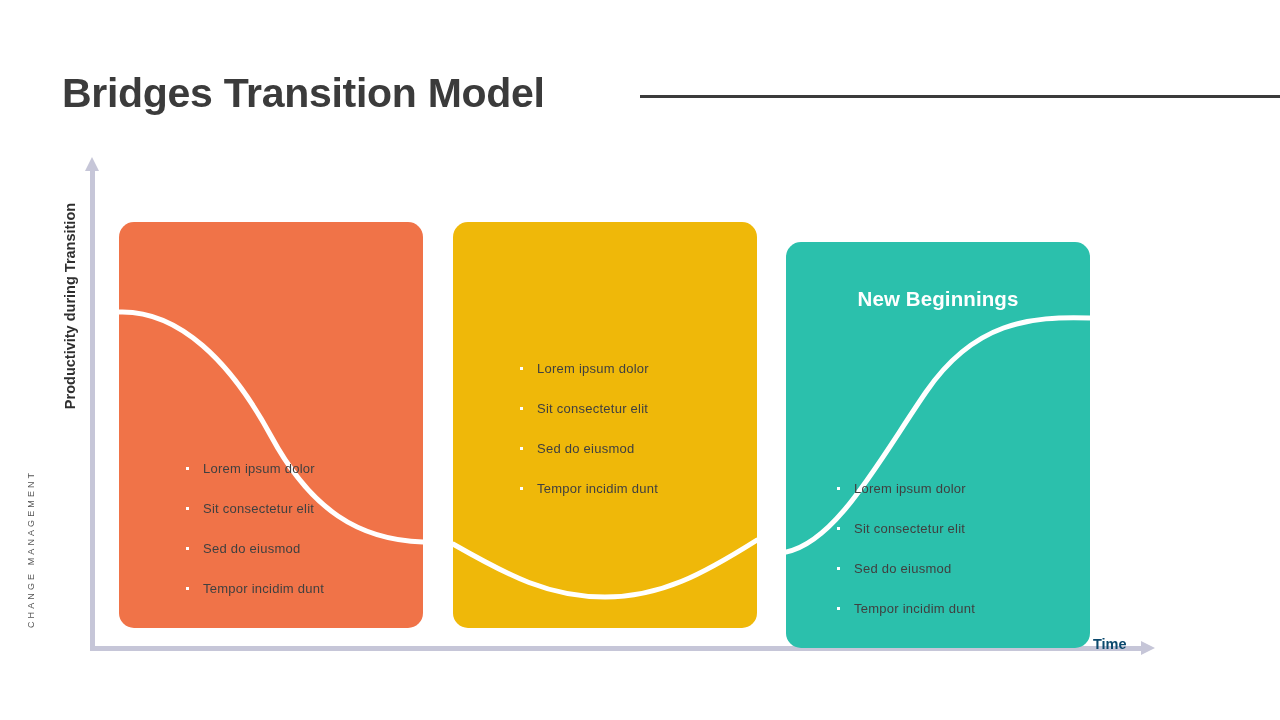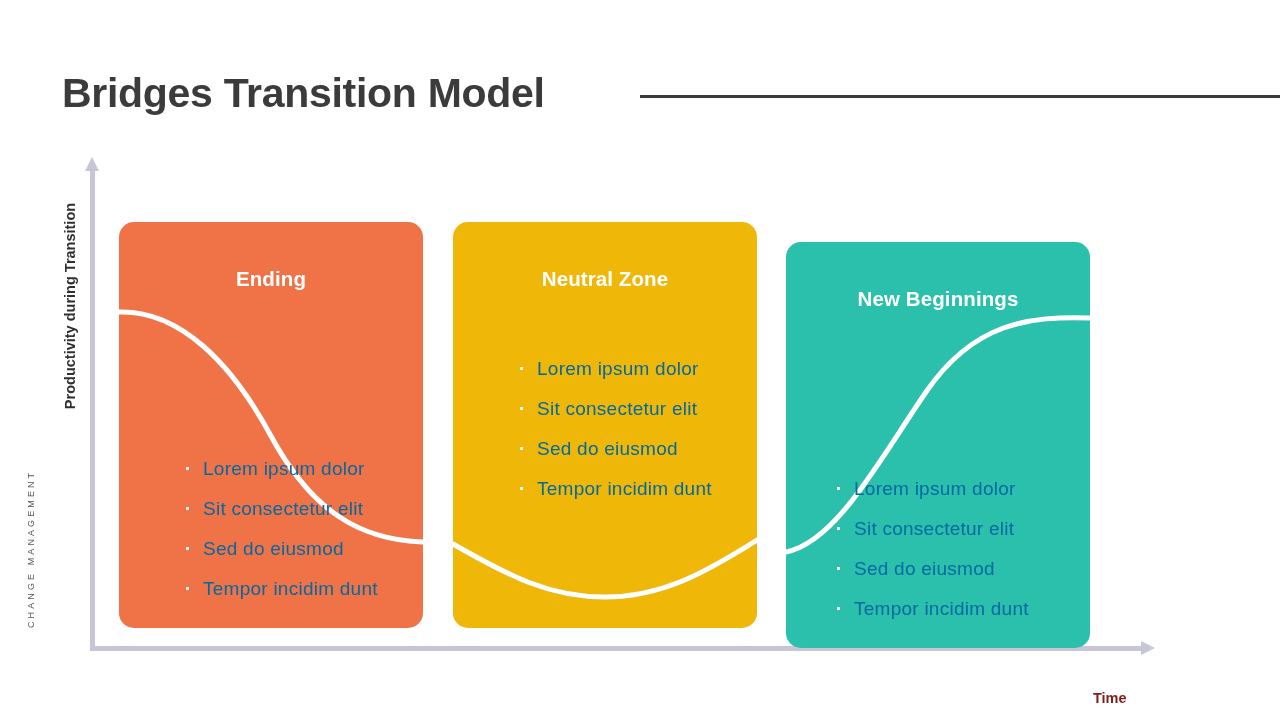--- a/index.html
+++ b/index.html
@@ -115,24 +115,24 @@
     transform-origin: 50% 50%;
     text-align: center;
     font-size: 14.5px;
     font-weight: bold;
     color: #2f2f2f;
     white-space: nowrap;
   }
   .axis-x-label {
     position: absolute;
     left: 1093px;
-    top: 690px;
+    top: 636px;
     font-size: 14.5px;
     font-weight: bold;
-    color: #7f1d1d;
+    color: #0c4a6e;
     white-space: nowrap;
   }
 
   
   .cards {
     position: absolute;
     left: 0;
     top: 0;
     width: 1280px;
     height: 720px;
@@ -179,23 +179,23 @@
     list-style: none;
   }
   .bullets-low { top: 239px; }
   .bullets-mid { top: 139px; }
 
   .bullet-item {
     display: block;
     position: relative;
     height: 40px;
     padding-left: 84px;
-    font-size: 19px;
+    font-size: 13px;
     line-height: 16px;
-    color: #0369a1;
+    color: #404040;
     letter-spacing: 0.25px;
     white-space: nowrap;
   }
   .card-1 .bullet-item { padding-left: 84px; }
   .card-2 .bullet-item { padding-left: 68px; }
   .bullet-dot {
     position: absolute;
     left: 67px;
     top: 6px;
     width: 3px;
@@ -224,21 +224,20 @@
   <div class="axis-y-label">Productivity during Transition</div>
   <div class="axis-x-label">Time</div>
 
   <div class="cards">
 
     <div class="card card-0">
       <svg class="card-svg" viewBox="0 0 304 406" preserveAspectRatio="none">
         <rect x="0" y="0" width="304" height="406" fill="#f07348"></rect>
         <path d="M 0 90 C 60 88 112 140 152 214 C 192 288 240 318 304 320" fill="none" stroke="#ffffff" stroke-width="5" stroke-linecap="round"></path>
       </svg>
-      <div class="card-title">Ending</div>
       <ul class="bullets bullets-low">
         <li class="bullet-item">
           <span class="bullet-dot"></span>
           <span>Lorem ipsum dolor</span>
         </li>
         <li class="bullet-item">
           <span class="bullet-dot"></span>
           <span>Sit consectetur elit</span>
         </li>
         <li class="bullet-item">
@@ -250,21 +249,20 @@
           <span>Tempor incidim dunt</span>
         </li>
       </ul>
     </div>
 
     <div class="card card-1">
       <svg class="card-svg" viewBox="0 0 304 406" preserveAspectRatio="none">
         <rect x="0" y="0" width="304" height="406" fill="#efb809"></rect>
         <path d="M 0 322 C 56 354 96 375 152 375 C 208 375 250 352 304 318" fill="none" stroke="#ffffff" stroke-width="5" stroke-linecap="round"></path>
       </svg>
-      <div class="card-title">Neutral Zone</div>
       <ul class="bullets bullets-mid">
         <li class="bullet-item">
           <span class="bullet-dot"></span>
           <span>Lorem ipsum dolor</span>
         </li>
         <li class="bullet-item">
           <span class="bullet-dot"></span>
           <span>Sit consectetur elit</span>
         </li>
         <li class="bullet-item">

